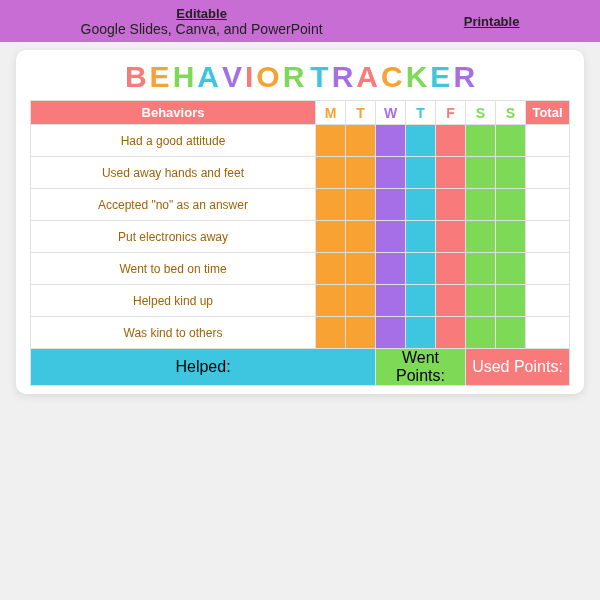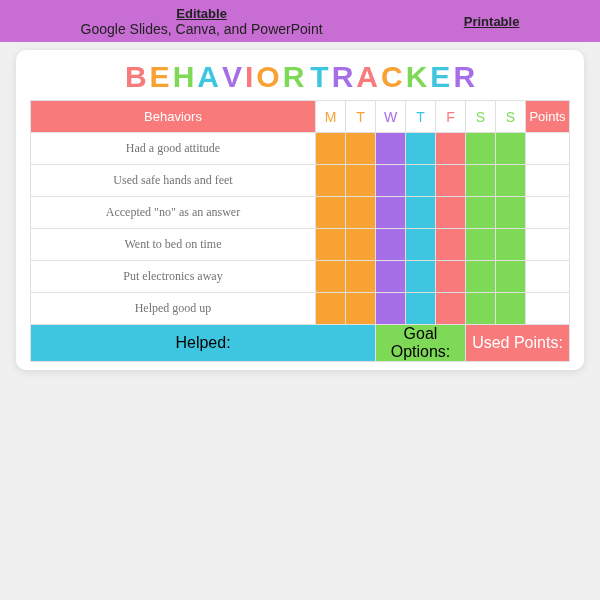--- a/index.html
+++ b/index.html
@@ -70,46 +70,45 @@
     .tracker-table {
       width: 100%;
       border-collapse: collapse;
     }
     .tracker-table th, .tracker-table td {
       border: 1.5px solid #e0e0e0;
       padding: 0;
       text-align: center;
     }
     .header-row th {
-      font-weight: normal;
+      font-weight: bold;
       font-size: 13px;
-      height: 32px;
+      height: 24px;
       background: white;
     }
     .header-behaviors {
       background: #f87a7a !important;
       color: white;
       text-align: left;
       padding-left: 8px;
       font-size: 14px;
       border-radius: 0;
     }
     .header-points {
       background: #f87a7a !important;
       color: white;
       font-size: 14px;
     }
     .behavior-cell {
       text-align: left;
       padding-left: 6px;
       font-size: 12px;
-      color: #737373;
+      color: #a16207;
       height: 32px;
       min-width: 130px;
-      font-family: Liberation Serif, serif;
     }
     .day-cell {
       width: 30px;
       height: 32px;
     }
     .points-cell {
       width: 44px;
       height: 32px;
     }
     .footer-goal {
@@ -162,37 +161,37 @@
     <thead>
       <tr class="header-row">
         <th class="header-behaviors">Behaviors</th>
         <th style="color:#f7a233;font-size:14px;">M</th>
         <th style="color:#f7a233;font-size:14px;">T</th>
         <th style="color:#a66fe8;font-size:14px;">W</th>
         <th style="color:#3ec6e0;font-size:14px;">T</th>
         <th style="color:#f87a7a;font-size:14px;">F</th>
         <th style="color:#7ed957;font-size:14px;">S</th>
         <th style="color:#7ed957;font-size:14px;">S</th>
-        <th class="header-points">Points</th>
+        <th class="header-points">Total</th>
       </tr>
     </thead>
     <tbody id="table-body">
     <tr>
           <td class="behavior-cell">Had a good attitude</td>
           <td class="day-cell" style="background: rgb(247, 162, 51);"></td>
           <td class="day-cell" style="background: rgb(247, 162, 51);"></td>
           <td class="day-cell" style="background: rgb(166, 111, 232);"></td>
           <td class="day-cell" style="background: rgb(62, 198, 224);"></td>
           <td class="day-cell" style="background: rgb(248, 122, 122);"></td>
           <td class="day-cell" style="background: rgb(126, 217, 87);"></td>
           <td class="day-cell" style="background: rgb(126, 217, 87);"></td>
           <td class="points-cell"></td>
         </tr>
         <tr>
-          <td class="behavior-cell">Used safe hands and feet</td>
+          <td class="behavior-cell">Used away hands and feet</td>
           <td class="day-cell" style="background: rgb(247, 162, 51);"></td>
           <td class="day-cell" style="background: rgb(247, 162, 51);"></td>
           <td class="day-cell" style="background: rgb(166, 111, 232);"></td>
           <td class="day-cell" style="background: rgb(62, 198, 224);"></td>
           <td class="day-cell" style="background: rgb(248, 122, 122);"></td>
           <td class="day-cell" style="background: rgb(126, 217, 87);"></td>
           <td class="day-cell" style="background: rgb(126, 217, 87);"></td>
           <td class="points-cell"></td>
         </tr>
         <tr>
@@ -200,54 +199,65 @@
           <td class="day-cell" style="background: rgb(247, 162, 51);"></td>
           <td class="day-cell" style="background: rgb(247, 162, 51);"></td>
           <td class="day-cell" style="background: rgb(166, 111, 232);"></td>
           <td class="day-cell" style="background: rgb(62, 198, 224);"></td>
           <td class="day-cell" style="background: rgb(248, 122, 122);"></td>
           <td class="day-cell" style="background: rgb(126, 217, 87);"></td>
           <td class="day-cell" style="background: rgb(126, 217, 87);"></td>
           <td class="points-cell"></td>
         </tr>
         <tr>
+          <td class="behavior-cell">Put electronics away</td>
+          <td class="day-cell" style="background: rgb(247, 162, 51);"></td>
+          <td class="day-cell" style="background: rgb(247, 162, 51);"></td>
+          <td class="day-cell" style="background: rgb(166, 111, 232);"></td>
+          <td class="day-cell" style="background: rgb(62, 198, 224);"></td>
+          <td class="day-cell" style="background: rgb(248, 122, 122);"></td>
+          <td class="day-cell" style="background: rgb(126, 217, 87);"></td>
+          <td class="day-cell" style="background: rgb(126, 217, 87);"></td>
+          <td class="points-cell"></td>
+        </tr>
+        <tr>
           <td class="behavior-cell">Went to bed on time</td>
           <td class="day-cell" style="background: rgb(247, 162, 51);"></td>
           <td class="day-cell" style="background: rgb(247, 162, 51);"></td>
           <td class="day-cell" style="background: rgb(166, 111, 232);"></td>
           <td class="day-cell" style="background: rgb(62, 198, 224);"></td>
           <td class="day-cell" style="background: rgb(248, 122, 122);"></td>
           <td class="day-cell" style="background: rgb(126, 217, 87);"></td>
           <td class="day-cell" style="background: rgb(126, 217, 87);"></td>
           <td class="points-cell"></td>
         </tr>
         <tr>
-          <td class="behavior-cell">Put electronics away</td>
-          <td class="day-cell" style="background: rgb(247, 162, 51);"></td>
-          <td class="day-cell" style="background: rgb(247, 162, 51);"></td>
-          <td class="day-cell" style="background: rgb(166, 111, 232);"></td>
-          <td class="day-cell" style="background: rgb(62, 198, 224);"></td>
-          <td class="day-cell" style="background: rgb(248, 122, 122);"></td>
-          <td class="day-cell" style="background: rgb(126, 217, 87);"></td>
-          <td class="day-cell" style="background: rgb(126, 217, 87);"></td>
-          <td class="points-cell"></td>
-        </tr>
-        <tr>
-          <td class="behavior-cell">Helped good up</td>
+          <td class="behavior-cell">Helped kind up</td>
+          <td class="day-cell" style="background: rgb(247, 162, 51);"></td>
+          <td class="day-cell" style="background: rgb(247, 162, 51);"></td>
+          <td class="day-cell" style="background: rgb(166, 111, 232);"></td>
+          <td class="day-cell" style="background: rgb(62, 198, 224);"></td>
+          <td class="day-cell" style="background: rgb(248, 122, 122);"></td>
+          <td class="day-cell" style="background: rgb(126, 217, 87);"></td>
+          <td class="day-cell" style="background: rgb(126, 217, 87);"></td>
+          <td class="points-cell"></td>
+        </tr>
+        <tr>
+          <td class="behavior-cell">Was kind to others</td>
           <td class="day-cell" style="background: rgb(247, 162, 51);"></td>
           <td class="day-cell" style="background: rgb(247, 162, 51);"></td>
           <td class="day-cell" style="background: rgb(166, 111, 232);"></td>
           <td class="day-cell" style="background: rgb(62, 198, 224);"></td>
           <td class="day-cell" style="background: rgb(248, 122, 122);"></td>
           <td class="day-cell" style="background: rgb(126, 217, 87);"></td>
           <td class="day-cell" style="background: rgb(126, 217, 87);"></td>
           <td class="points-cell"></td>
         </tr>
       </tbody>
     <tfoot>
       <tr>
         <td colspan="3" class="footer-row" style="background:#3ec6e0;">Helped:</td>
-        <td colspan="3" class="footer-row footer-goal" style="background:#7ed957;">Goal Options:</td>
+        <td colspan="3" class="footer-row footer-goal" style="background:#7ed957;">Went Points:</td>
         <td colspan="3" class="footer-row footer-total" style="background:#f87a7a;color:white;">Used Points:</td>
       </tr>
     </tfoot>
   </table>
 </div>
 
 </body></html>

